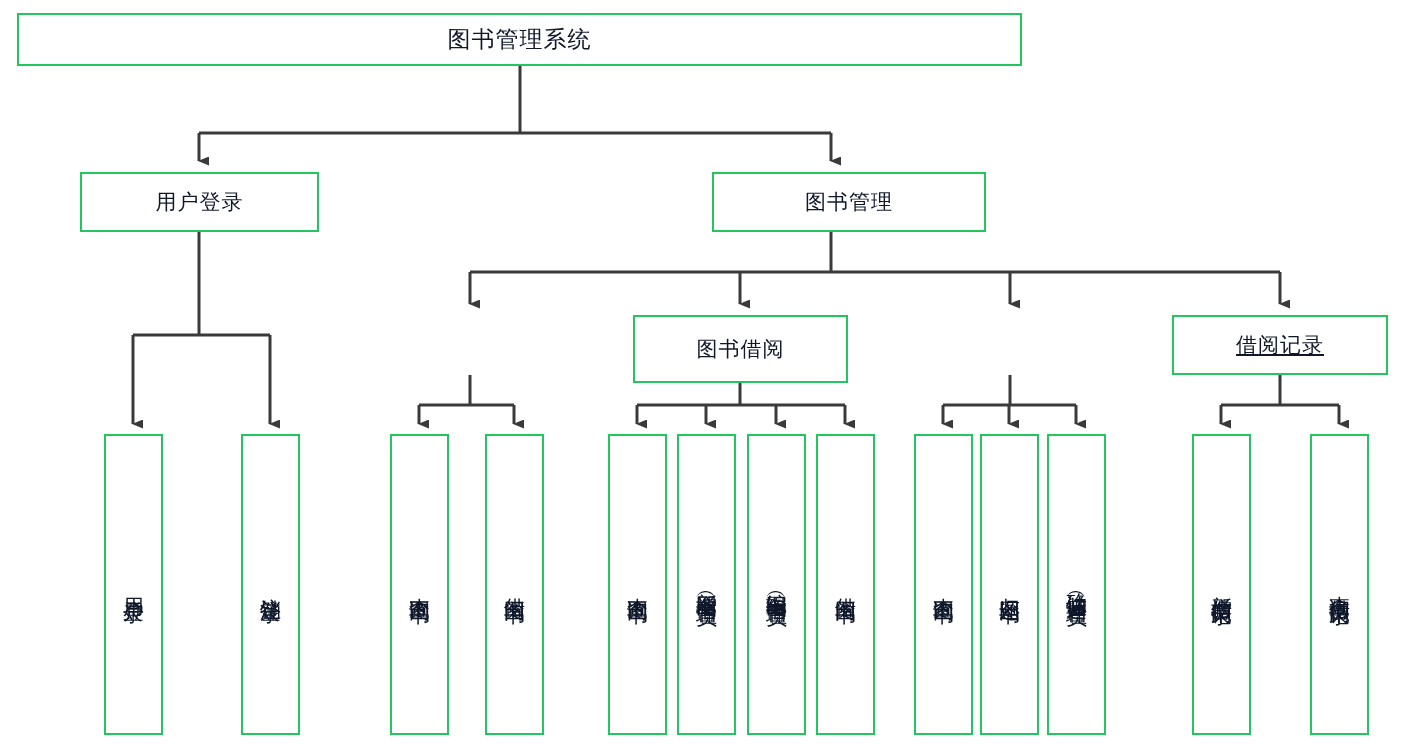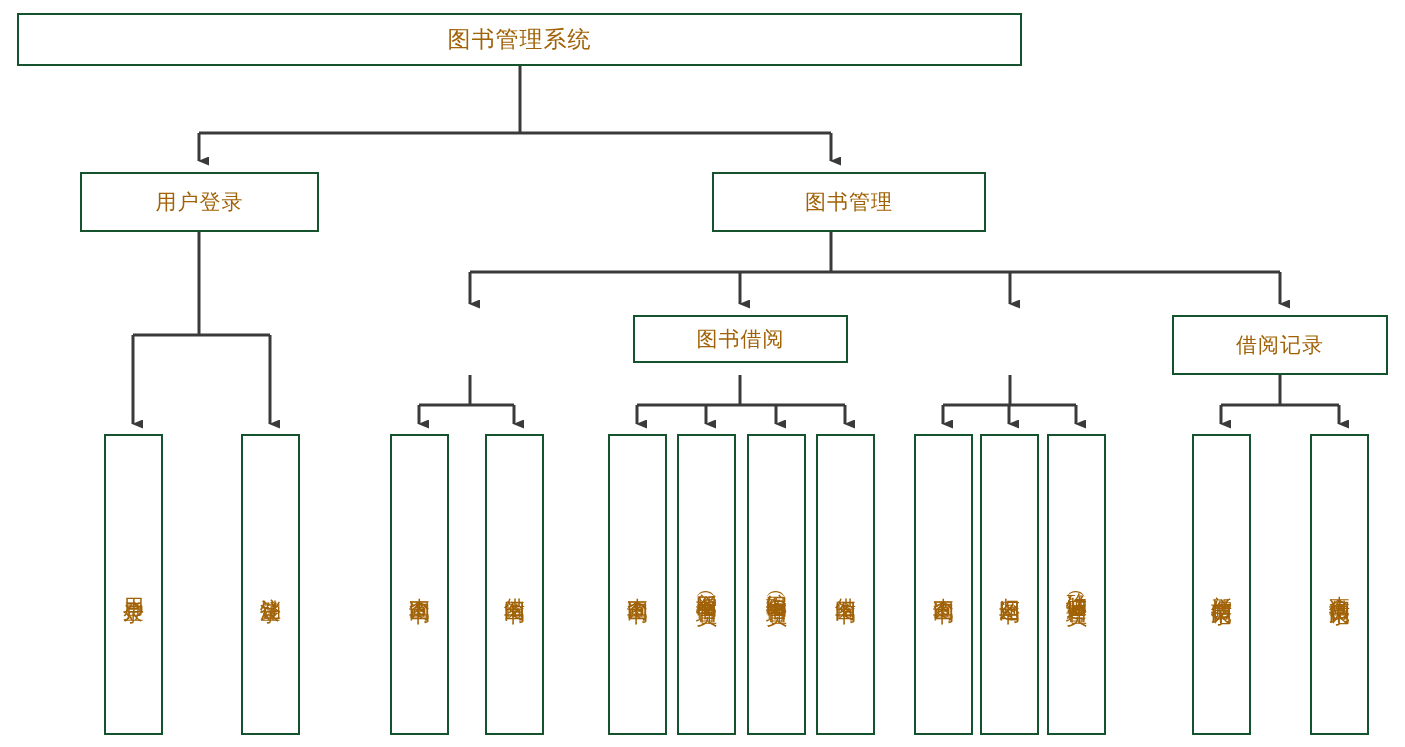--- a/index.html
+++ b/index.html
@@ -20,23 +20,23 @@
   #edges {
     position: absolute;
     left: 0;
     top: 0;
     width: 1405px;
     height: 747px;
   }
   .node {
     position: absolute;
     box-sizing: border-box;
-    border: 2px solid #14532d;
+    border: 2px solid #22c55e;
     background: #ffffff;
-    color: #a16207;
+    color: #0f172a;
     display: flex;
     align-items: center;
     justify-content: center;
     text-align: center;
     z-index: 2;
   }
   .node.root {
     font-size: 23px;
     letter-spacing: 1px;
   }
@@ -131,26 +131,26 @@
 
   <div class="node level2" style="left:80px; top:172px; width:239px; height:60px;">
     <span>用户登录</span>
   </div>
 
   <div class="node level2" style="left:712px; top:172px; width:274px; height:60px;">
     <span>图书管理</span>
   </div>
 
 
-  <div class="node level2" style="left:633px; top:315px; width:215px; height:48px;">
+  <div class="node level2" style="left:633px; top:315px; width:215px; height:68px;">
     <span>图书借阅</span>
   </div>
 
 
-  <div class="node level2" style="left:1172px; top:315px; width:216px; height:60px;">
+  <div class="node level2" style="left:1172px; top:315px; width:216px; height:60px;text-decoration:underline;">
     <span>借阅记录</span>
   </div>
 
   <div class="node leaf" style="left:104px; top:434px; width:59px; height:301px;">
     <span class="vlabel">用户登录</span>
   </div>
 
   <div class="node leaf" style="left:241px; top:434px; width:59px; height:301px;">
     <span class="vlabel">注销登录</span>
   </div>

